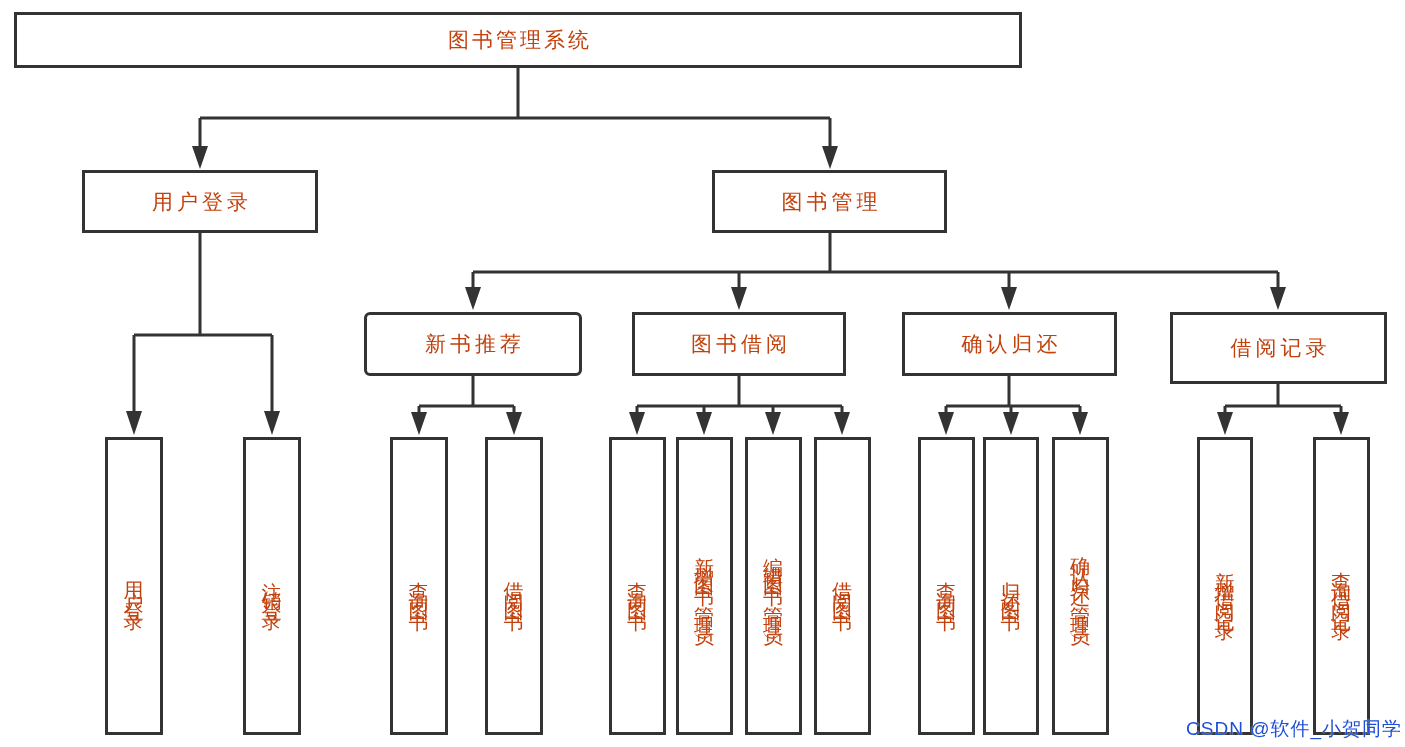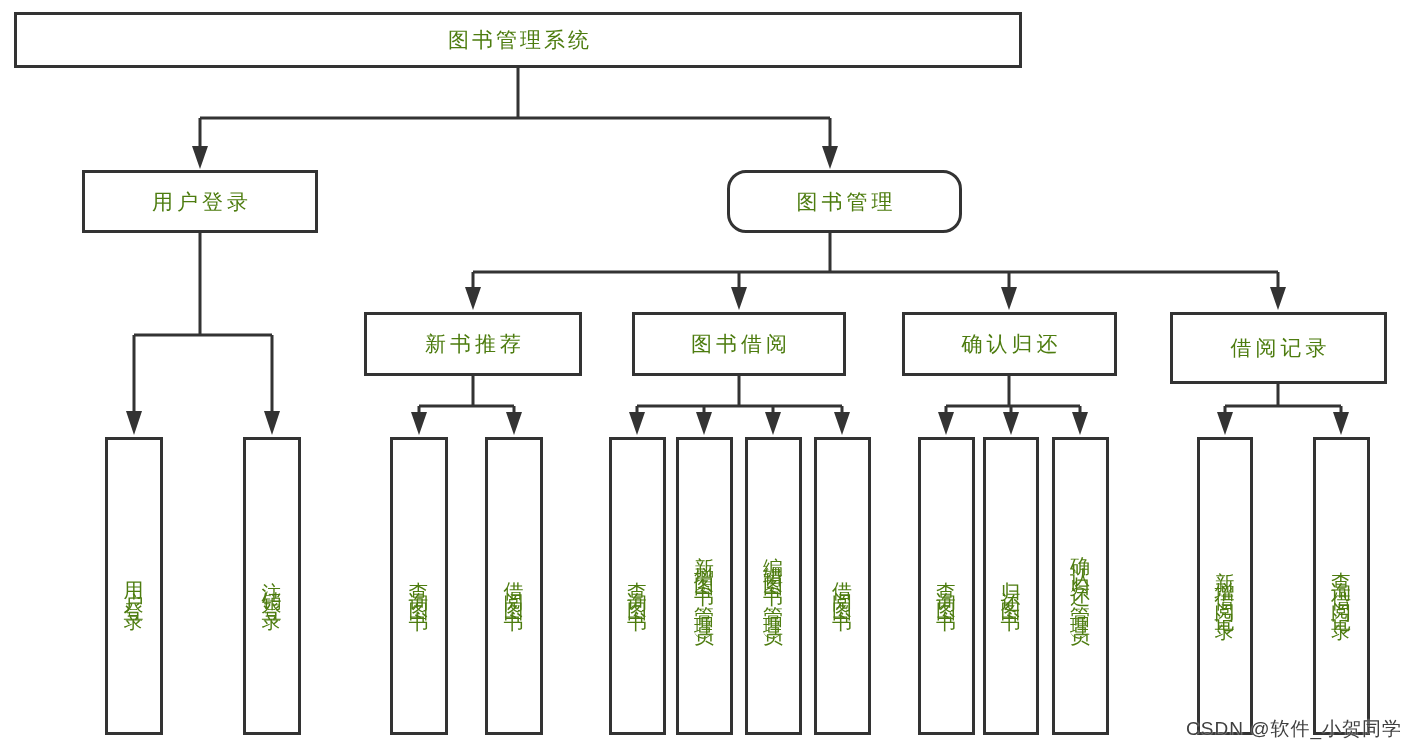--- a/index.html
+++ b/index.html
@@ -5,35 +5,35 @@
   html,body{margin:0;padding:0;background:#ffffff;}
   body{font-family:"Liberation Sans","DejaVu Sans",sans-serif;}
   #canvas{position:relative;width:1405px;height:747px;background:#ffffff;overflow:hidden;}
   #connectors{position:absolute;left:0;top:0;width:1405px;height:747px;}
   .node{
     position:absolute;
     box-sizing:border-box;
     background:#ffffff;
     border:3px solid #333333;
     display:flex;align-items:center;justify-content:center;
-    color:#4d7c0f;
+    color:#c2410c;
   }
   .h-node{font-size:21px;letter-spacing:4px;text-indent:4px;}
   .root-node{font-size:21px;letter-spacing:3px;}
   .v-node span{
     writing-mode:vertical-rl;
     text-orientation:mixed;
     font-size:20px;
     letter-spacing:10px;
     line-height:1;
     white-space:nowrap;
   }
   .watermark{
     position:absolute;
-    color:#404040;
+    color:#1d4ed8;
     font-size:19px;
     letter-spacing:1px;
     white-space:nowrap;
     text-shadow:0 0 2px #ffffff;
     margin-left:48px;
   }
 </style>
 </head>
 <body>
 
@@ -98,23 +98,23 @@
     </g>
     <g fill="#333333" stroke="none">
       <polygon points="1217,412 1233,412 1225,435"></polygon>
       <polygon points="1333,412 1349,412 1341,435"></polygon>
     </g>
   </svg>
 
   <div class="node h-node root-node" style="left:14px;top:12px;width:1008px;height:56px;">图书管理系统</div>
 
   <div class="node h-node" style="left:82px;top:170px;width:236px;height:63px;">用户登录</div>
-  <div class="node h-node" style="left:727px;top:170px;width:235px;height:63px;border-radius:19px;">图书管理</div>
+  <div class="node h-node" style="left:712px;top:170px;width:235px;height:63px;">图书管理</div>
 
-  <div class="node h-node" style="left:364px;top:312px;width:218px;height:64px;">新书推荐</div>
+  <div class="node h-node" style="left:364px;top:312px;width:218px;height:64px;border-radius:6px;">新书推荐</div>
   <div class="node h-node" style="left:632px;top:312px;width:214px;height:64px;">图书借阅</div>
   <div class="node h-node" style="left:902px;top:312px;width:215px;height:64px;">确认归还</div>
   <div class="node h-node" style="left:1170px;top:312px;width:217px;height:72px;">借阅记录</div>
 
   <div class="node v-node" style="left:105px;top:437px;width:58px;height:298px;">
     <span>用户登录</span>
   </div>
   <div class="node v-node" style="left:243px;top:437px;width:58px;height:298px;">
     <span>注销登录</span>
   </div>

